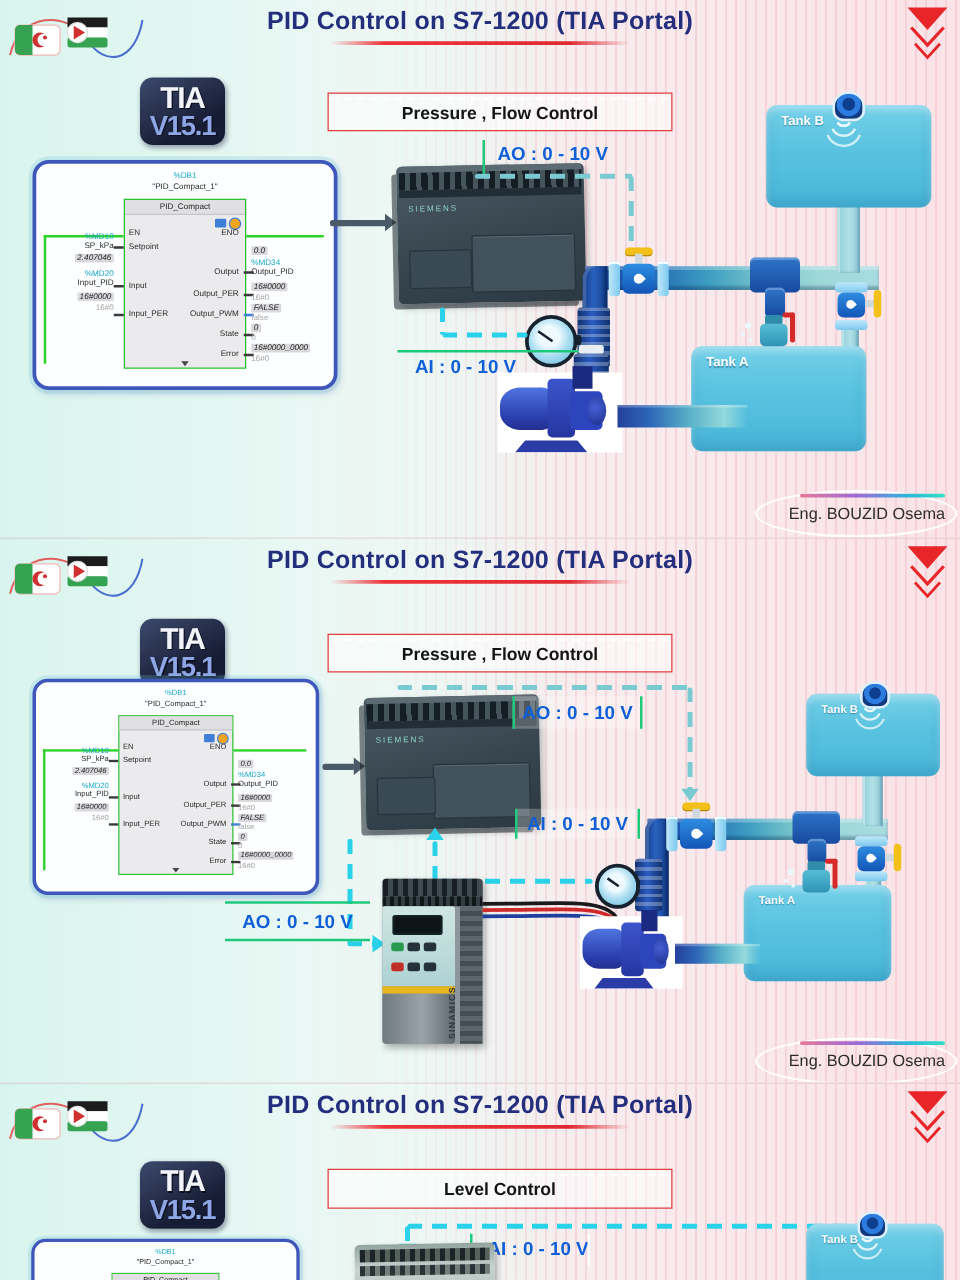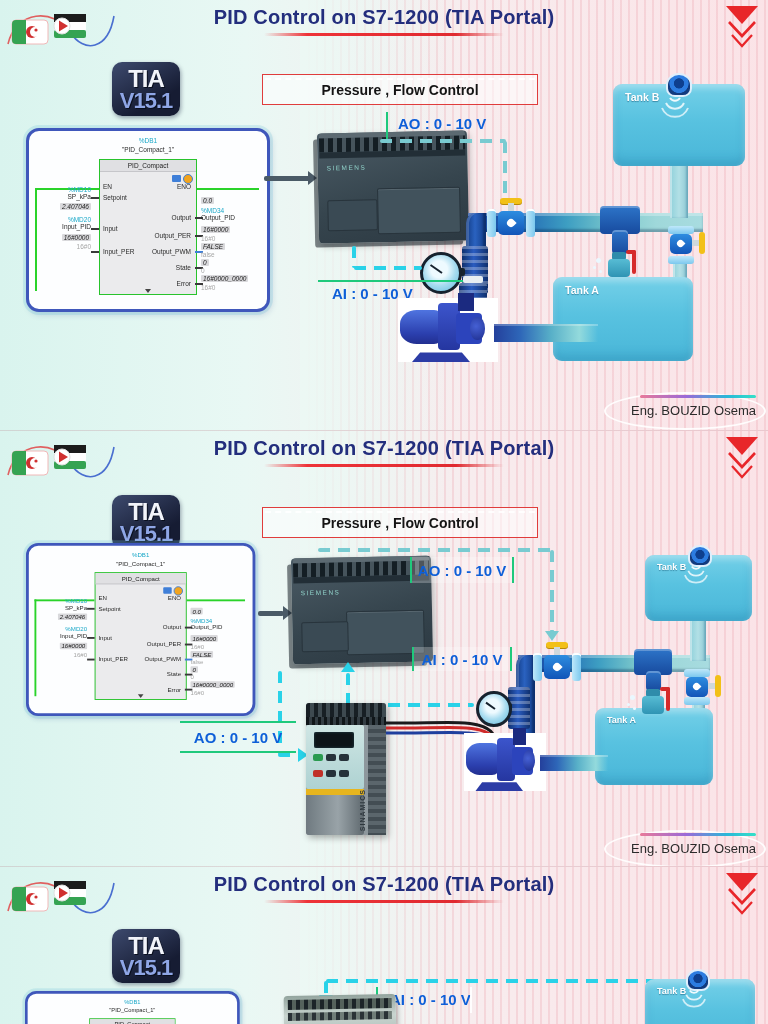--- a/index.html
+++ b/index.html
@@ -617,20 +617,24 @@
     <polygon points="4,2 36,2 20,20" fill="#e8262a"></polygon>
     <polyline points="7,18 20,32 33,18" fill="none" stroke="#e8262a" stroke-width="2.6"></polyline>
     <polyline points="10,31 20,42 30,31" fill="none" stroke="#e8262a" stroke-width="2.2"></polyline>
   </svg>
 
   <div class="abs tia" style="left:112px;top:62px;width:68px;height:54px">
     <span class="l1">TIA</span>
     <span class="l2">V15.1</span>
   </div>
 
+  <div class="abs subbox" style="left:262px;top:68px;width:274px;height:30px">
+    <i class="wdash"></i>
+    <span>Level Control</span>
+  </div>
 
   <i class="abs dash-h" style="left:326px;top:112px;width:372px"></i>
   <i class="abs dash-v" style="left:324px;top:114px;height:14px"></i>
   <i class="abs arr down" style="left:319px;top:128px"></i>
   <i class="abs gline-v" style="left:376px;top:120px;height:28px"></i>
   <div class="abs iolabel" style="left:390px;top:124px">AI : 0 - 10 V</div>
   <i class="abs wline-v" style="left:470px;top:120px;height:26px"></i>
 
   <div class="plctop" style="left:284px;top:128px;width:112px;height:50px">
     <i class="t1"></i>

